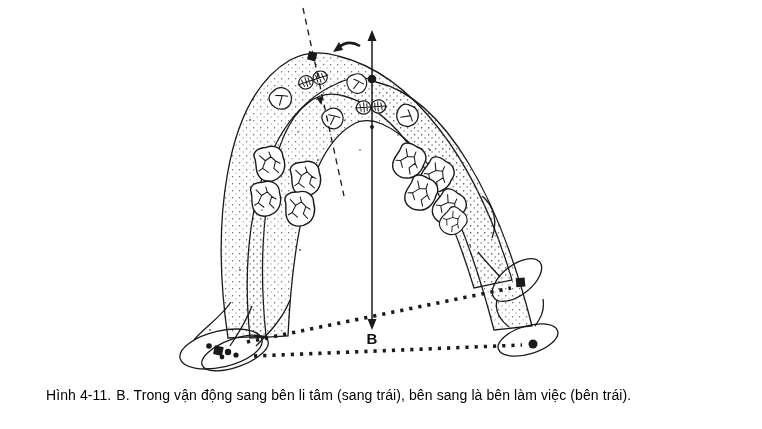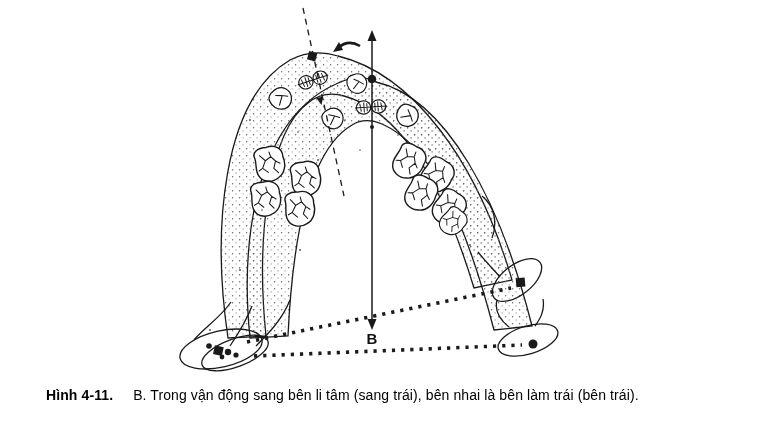--- a/index.html
+++ b/index.html
@@ -10,21 +10,21 @@
     font-family:"Liberation Sans",sans-serif;
     overflow:hidden;
   }
   .fig-svg{position:absolute;left:0;top:0;}
   .ink{stroke:#1a1a1a;fill:none;}
   .caption{
     position:absolute;left:46px;top:386px;width:705px;
     font-size:14px;line-height:1.35;color:#000000;
     letter-spacing:0.1px;white-space:nowrap;
   }
-  .cap-label{font-weight:bold;margin-right:20px;}
+  .cap-label{font-weight:normal;margin-right:5px;}
   .blabel{
     font-family:"Liberation Sans",sans-serif;
     font-weight:bold;font-size:15px;fill:#111111;
   }
 </style>
 </head>
 <body>
 
 <div class="page">
   <figure style="margin:0">
@@ -138,16 +138,16 @@
         <circle cx="209" cy="346" r="2.8"></circle>
         <circle cx="222" cy="357" r="2.4"></circle>
         <rect x="516" y="278" width="9" height="9" transform="rotate(-5 520 282)"></rect>
         <circle cx="533" cy="344" r="4.5"></circle>
       </g>
 
       <text class="blabel" x="372" y="344" text-anchor="middle">B</text>
     </svg>
 
     <figcaption class="caption">
-      <span class="cap-label">Hình 4-11.</span><span class="cap-body">B. Trong vận động sang bên li tâm (sang trái), bên nhai là bên làm trái (bên trái).</span>
+      <span class="cap-label">Hình 4-11.</span><span class="cap-body">B. Trong vận động sang bên li tâm (sang trái), bên sang là bên làm việc (bên trái).</span>
     </figcaption>
   </figure>
 </div>
 
 </body></html>

